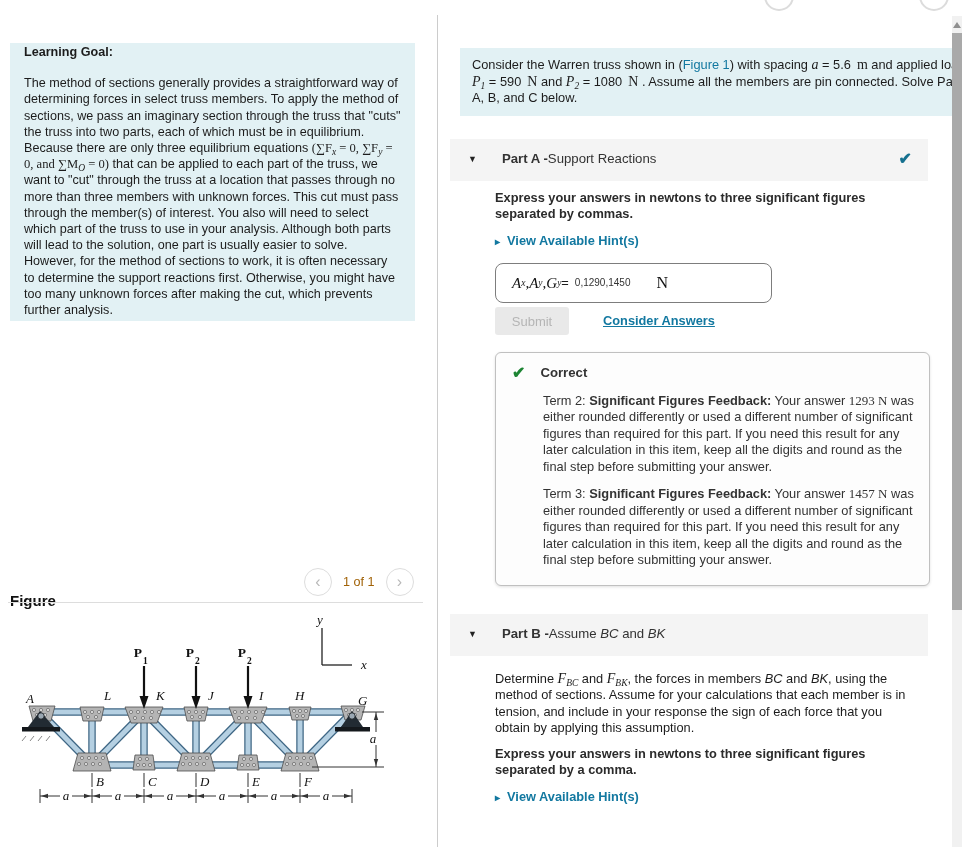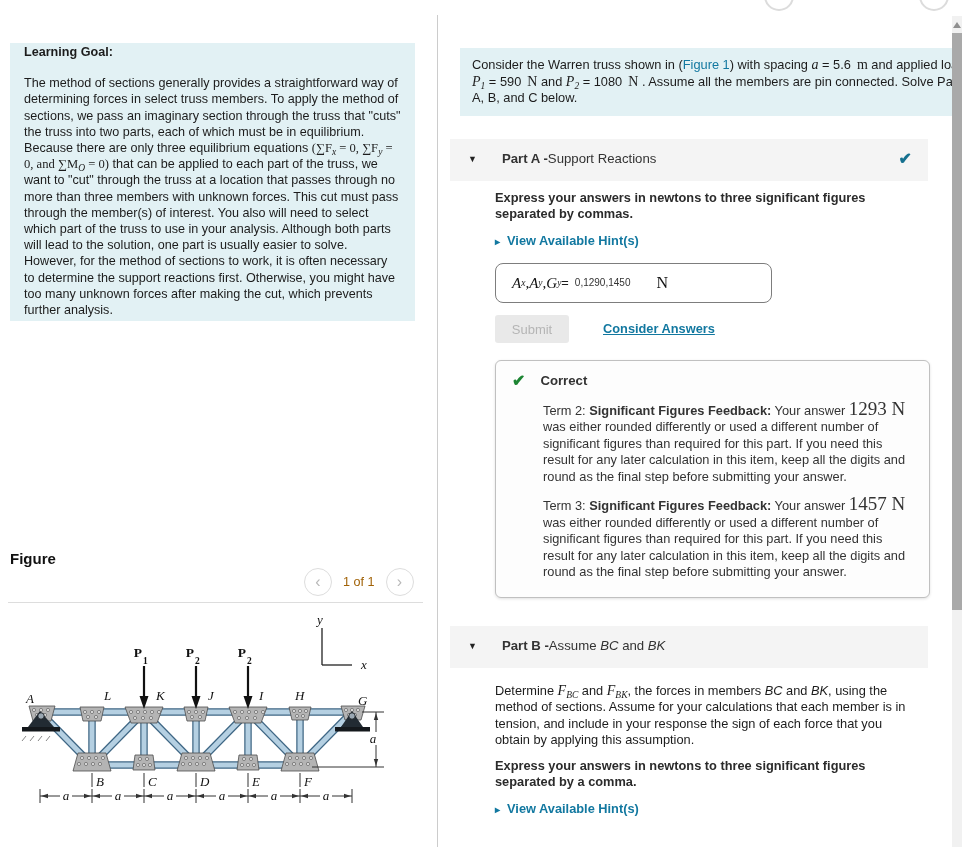--- a/index.html
+++ b/index.html
@@ -17,21 +17,21 @@
 
   
   .left-panel{position:absolute;left:0;top:15px;width:437px;height:832px;overflow:hidden;background:#fff;}
   .goal-box{position:absolute;left:10px;top:28px;width:405px;box-sizing:border-box;background:#e2f1f4;
             padding:1px 14px;font-size:12.6px;line-height:16.2px;color:#1c1c1c;}
   .goal-title{font-weight:bold;margin:0 0 15px 0;}
   .goal-p{margin:0 0 14px 0;}
   .goal-p:last-child{margin-bottom:2px;}
   .mathf{font-family:"Liberation Serif",serif;}
   sub.msub{font-family:"Liberation Serif",serif;font-style:italic;font-size:9.5px;vertical-align:-3px;line-height:0;}
-  .fig-head{position:absolute;left:10px;top:535px;font-size:15px;font-weight:bold;color:#111;}
+  .fig-head{position:absolute;left:10px;top:577px;font-size:15px;font-weight:bold;color:#111;}
   .fig-pager{position:absolute;left:304px;top:553px;display:flex;align-items:center;}
   .pager-btn{width:26px;height:26px;border:1px solid #ddd;border-radius:50%;background:#fff;display:flex;
              align-items:center;justify-content:center;color:#b9b9b9;font-size:16px;line-height:1;}
   .pager-label{margin:0 11px;font-size:12.6px;color:#a16207;}
   .fig-rule{position:absolute;left:8px;top:587px;width:415px;border-top:1px solid #ddd;}
   .truss-svg{position:absolute;left:0;top:595px;}
   svg text{font-family:"Liberation Serif",serif;font-style:italic;font-size:13px;fill:#111;}
   svg text.ldP{font-style:normal;font-weight:bold;font-size:13.5px;}
   svg text.ldsub{font-style:normal;font-weight:bold;font-size:9.5px;}
 
@@ -53,32 +53,32 @@
   .express{font-weight:bold;color:#2b2b2b;margin-top:9px;}
   .hint{margin-top:10px;color:#1278a0;font-weight:bold;}
   .hint .tri{font-size:10px;margin-right:7px;}
 
   .ansbox{margin-top:13px;width:277px;height:40px;border:1px solid #7d7d7d;border-radius:8px;background:#fff;
           display:flex;align-items:center;padding-left:16px;box-sizing:border-box;}
   .avar{font-family:"Liberation Serif",serif;font-style:italic;font-size:15px;color:#111;}
   .ans-val{font-size:10px;color:#333;margin-left:6px;}
   .ans-unit{font-family:"Liberation Serif",serif;font-size:16px;margin-left:26px;color:#111;}
 
-  .submit-row{margin-top:12px;display:flex;align-items:center;}
+  .submit-row{margin-top:4px;display:flex;align-items:center;}
   .submit-btn{width:74px;height:28px;background:#e9e9e9;color:#b5b5b5;border:none;border-radius:3px;font-size:13px;
               font-family:"Liberation Sans",sans-serif;}
   .prev-link{margin-left:34px;color:#1278a0;font-weight:bold;text-decoration:underline;}
 
   .correct-box{margin-top:17px;width:435px;box-sizing:border-box;border:1px solid #c0c0c0;border-radius:6px;
                background:#fdfdfd;box-shadow:0 1px 3px rgba(0,0,0,.12);padding:12px 18px 16px 16px;}
   .correct-head{display:flex;align-items:center;}
   .correct-check{color:#1d8533;font-size:16px;font-weight:bold;}
   .correct-title{margin-left:15px;font-weight:bold;font-size:13.2px;color:#333;}
   .term{margin:11px 0 0 31px;width:372px;color:#333;}
-  .sf-val{font-family:"Liberation Serif",serif;font-size:19px;}
+  .sf-val{font-family:"Liberation Serif",serif;font-size:13px;}
 </style>
 </head>
 <body>
 
 <div id="app">
 
   <div class="pc pc1"></div>
   <div class="pc pc2"></div>
   <div class="top-rule"></div>
   <div class="v-divider"></div>

